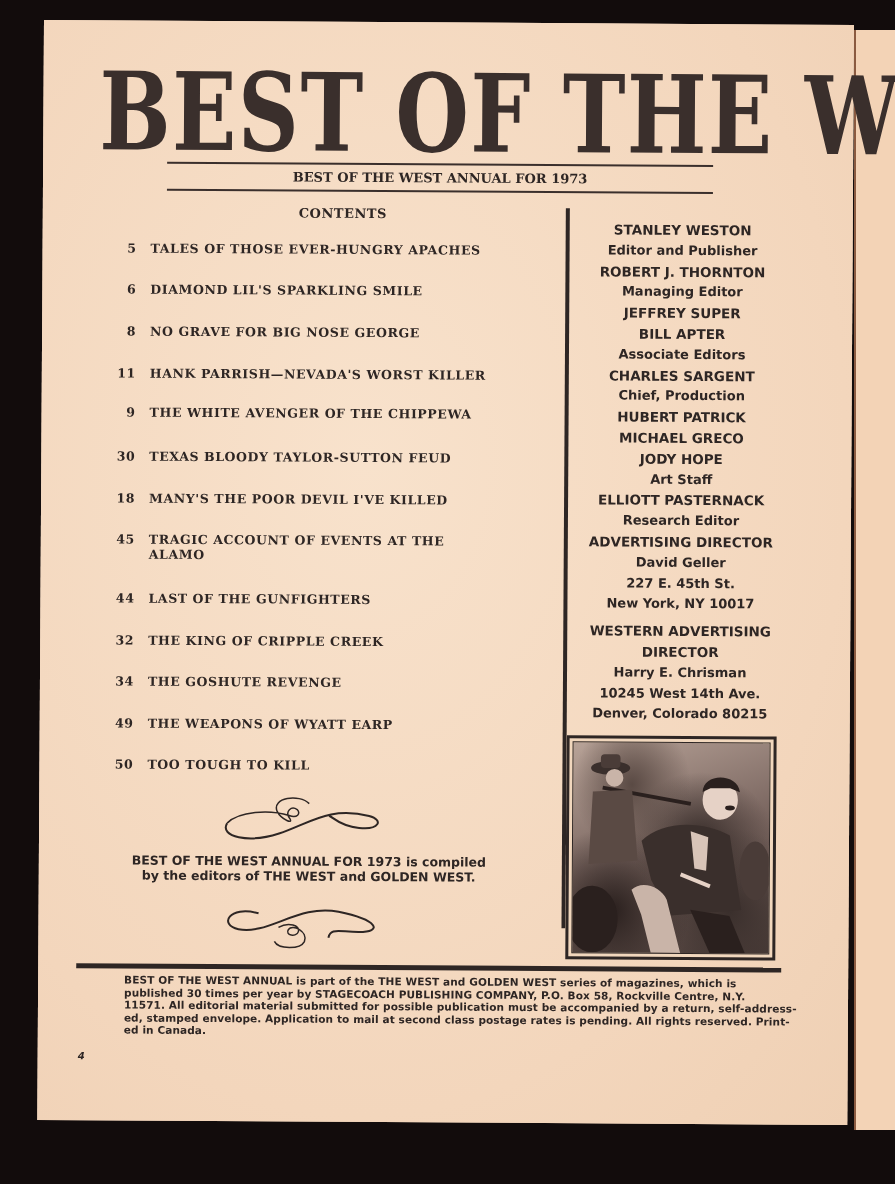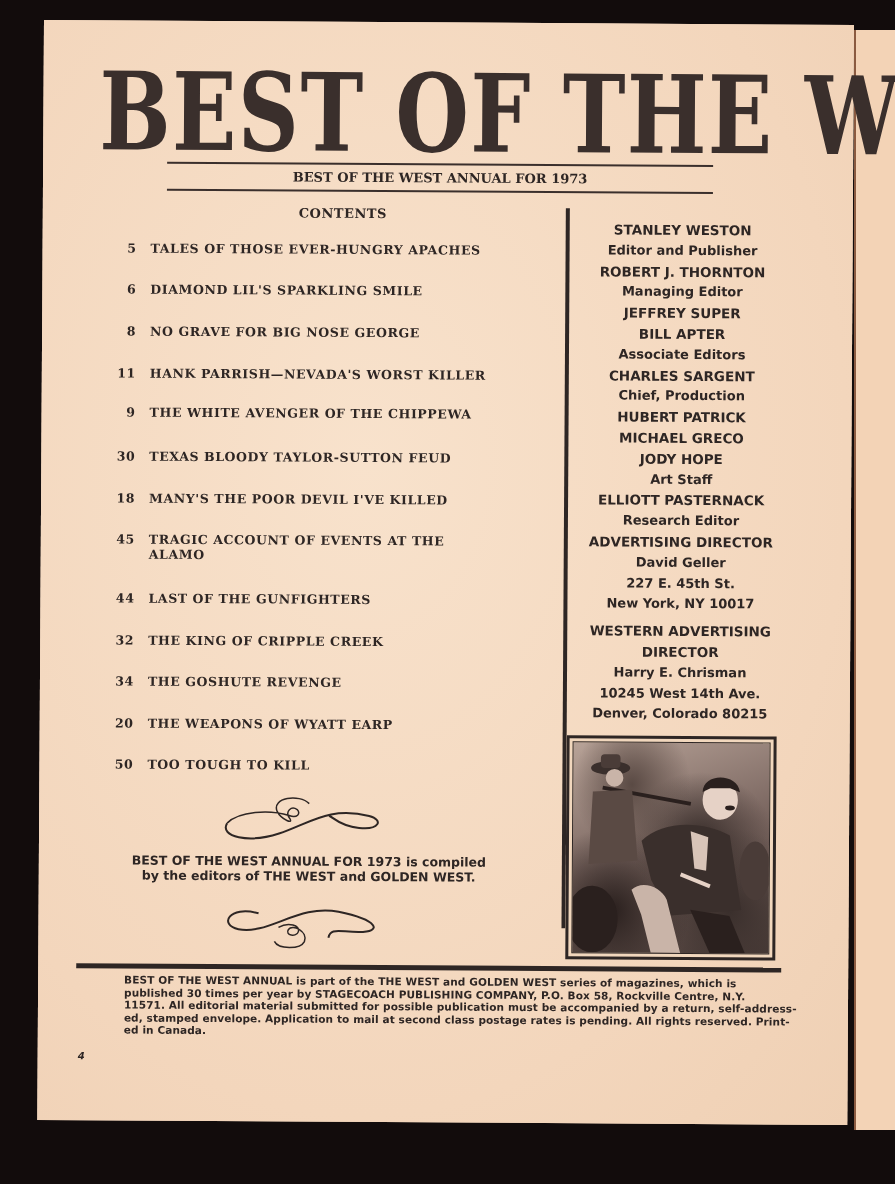--- a/index.html
+++ b/index.html
@@ -147,21 +147,21 @@
     </div>
     <div class="toc-item" style="top:392px">
       <span class="toc-num">32</span>
       <span class="toc-title">THE KING OF CRIPPLE CREEK</span>
     </div>
     <div class="toc-item" style="top:433px">
       <span class="toc-num">34</span>
       <span class="toc-title">THE GOSHUTE REVENGE</span>
     </div>
     <div class="toc-item" style="top:475px">
-      <span class="toc-num">20</span>
+      <span class="toc-num">49</span>
       <span class="toc-title">THE WEAPONS OF WYATT EARP</span>
     </div>
     <div class="toc-item" style="top:516px">
       <span class="toc-num">50</span>
       <span class="toc-title">TOO TOUGH TO KILL</span>
     </div>
   </div>
 
   <svg class="flourish" style="left:180px; top:772px" width="170" height="50" viewBox="0 0 170 50">
     <path d="M8,30 C0,44 30,50 60,40 C90,30 110,12 150,22 C165,26 160,36 140,34 C120,32 115,24 110,22" fill="none" stroke="#2e2624" stroke-width="2"></path>

